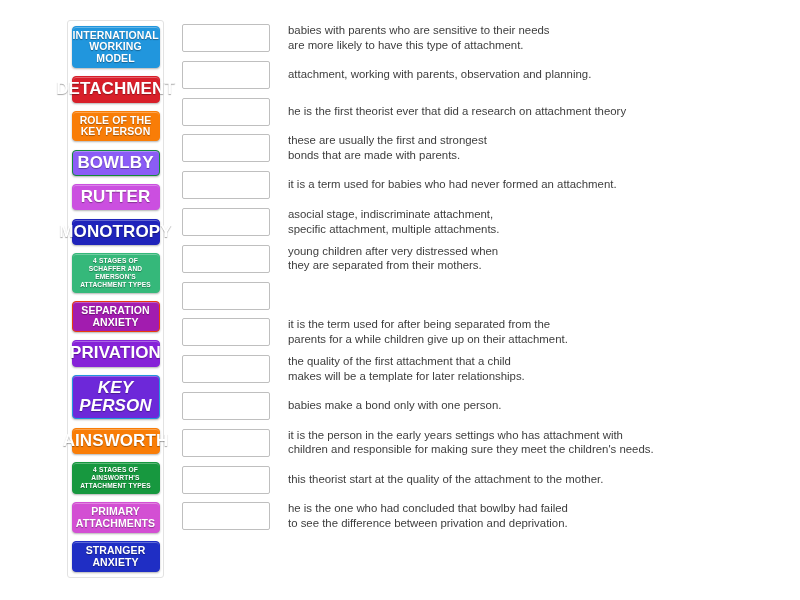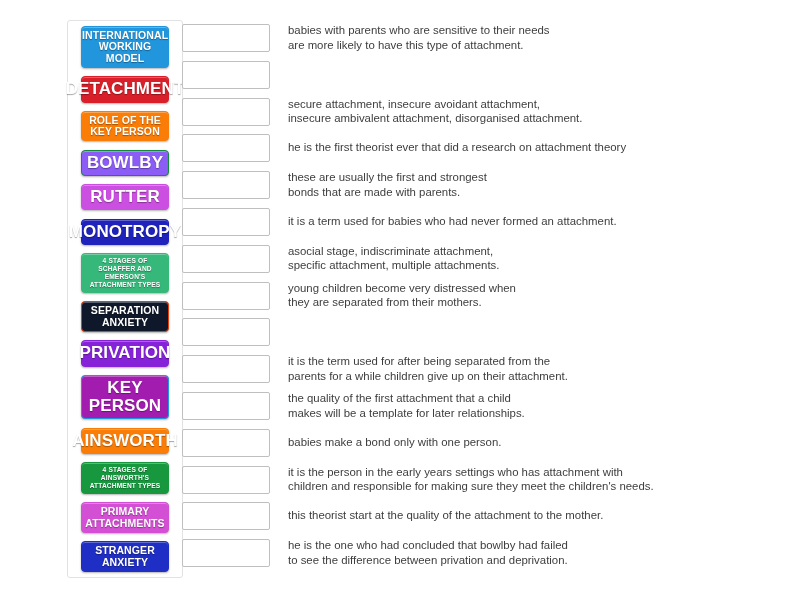--- a/index.html
+++ b/index.html
@@ -20,21 +20,21 @@
     width: 800px;
     height: 600px;
     box-sizing: border-box;
   }
 
   
   #tile-tray {
     position: absolute;
     left: 67px;
     top: 20px;
-    width: 116px;
+    width: 97px;
     height: 558px;
     box-sizing: border-box;
     border: 1px solid #e2e2e2;
     border-radius: 3px;
     background: #ffffff;
     padding: 5px 4px;
     display: flex;
     flex-direction: column;
     justify-content: space-between;
     align-items: center;
@@ -108,47 +108,43 @@
 WORKING MODEL</div>
       <div class="tile sz-lg" style="background: rgb(216, 31, 42); border: 1px solid rgb(216, 31, 42);">DETACHMENT</div>
       <div class="tile sz-md" style="background: rgb(249, 125, 7); border: 1px solid rgb(249, 125, 7);">ROLE OF THE
 KEY PERSON</div>
       <div class="tile sz-lg" style="background: #8b5cf6; border: 1px solid rgb(18, 138, 58);">BOWLBY</div>
       <div class="tile sz-lg" style="background: rgb(203, 79, 224); border: 1px solid rgb(203, 79, 224);">RUTTER</div>
       <div class="tile sz-lg" style="background: rgb(31, 35, 187); border: 1px solid rgb(31, 35, 187);">MONOTROPY</div>
       <div class="tile sz-sm" style="background: rgb(53, 184, 122); border: 1px solid rgb(53, 184, 122);">4 STAGES OF SCHAFFER
 AND EMERSON'S
 ATTACHMENT TYPES</div>
-      <div class="tile sz-md" style="background: #0f172a; border: 1px solid rgb(234, 60, 12);">SEPARATION
+      <div class="tile sz-md" style="background: #a21caf; border: 1px solid rgb(234, 60, 12);">SEPARATION
 ANXIETY</div>
       <div class="tile sz-lg" style="background: rgb(134, 34, 216); border: 1px solid rgb(134, 34, 216);">PRIVATION</div>
-      <div class="tile sz-lg" style="background: #a21caf; border: 1px solid rgb(33, 150, 221);">KEY PERSON</div>
+      <div class="tile sz-lg" style="background: #6d28d9; border: 1px solid rgb(33, 150, 221); font-style: italic;">KEY PERSON</div>
       <div class="tile sz-lg" style="background: rgb(249, 125, 7); border: 1px solid rgb(249, 125, 7);">AINSWORTH</div>
       <div class="tile sz-sm" style="background: rgb(23, 152, 63); border: 1px solid rgb(23, 152, 63);">4 STAGES
 OF AINSWORTH'S
 ATTACHMENT TYPES</div>
       <div class="tile sz-md" style="background: rgb(211, 79, 211); border: 1px solid rgb(211, 79, 211);">PRIMARY
 ATTACHMENTS</div>
       <div class="tile sz-md" style="background: rgb(31, 46, 196); border: 1px solid rgb(31, 46, 196);">STRANGER
 ANXIETY</div>
     </div>
 
   <div id="rows">
       <div class="row">
         <div class="dropbox"></div>
         <div class="definition">babies with parents who are sensitive to their needs
 are more likely to have this type of attachment.</div>
       </div>
       <div class="row">
         <div class="dropbox"></div>
-      </div>
-      <div class="row">
-        <div class="dropbox"></div>
-        <div class="definition">secure attachment, insecure avoidant attachment,
-insecure ambivalent attachment, disorganised attachment.</div>
+        <div class="definition def-1line">attachment, working with parents, observation and planning.</div>
       </div>
       <div class="row">
         <div class="dropbox"></div>
         <div class="definition def-1line">he is the first theorist ever that did a research on attachment theory</div>
       </div>
       <div class="row">
         <div class="dropbox"></div>
         <div class="definition">these are usually the first and strongest
 bonds that are made with parents.</div>
       </div>
@@ -156,21 +152,21 @@
         <div class="dropbox"></div>
         <div class="definition def-1line">it is a term used for babies who had never formed an attachment.</div>
       </div>
       <div class="row">
         <div class="dropbox"></div>
         <div class="definition">asocial stage, indiscriminate attachment,
 specific attachment, multiple attachments.</div>
       </div>
       <div class="row">
         <div class="dropbox"></div>
-        <div class="definition">young children become very distressed when
+        <div class="definition">young children after very distressed when
 they are separated from their mothers.</div>
       </div>
       <div class="row">
         <div class="dropbox"></div>
       </div>
       <div class="row">
         <div class="dropbox"></div>
         <div class="definition">it is the term used for after being separated from the
 parents for a while children give up on their attachment.</div>
       </div>

